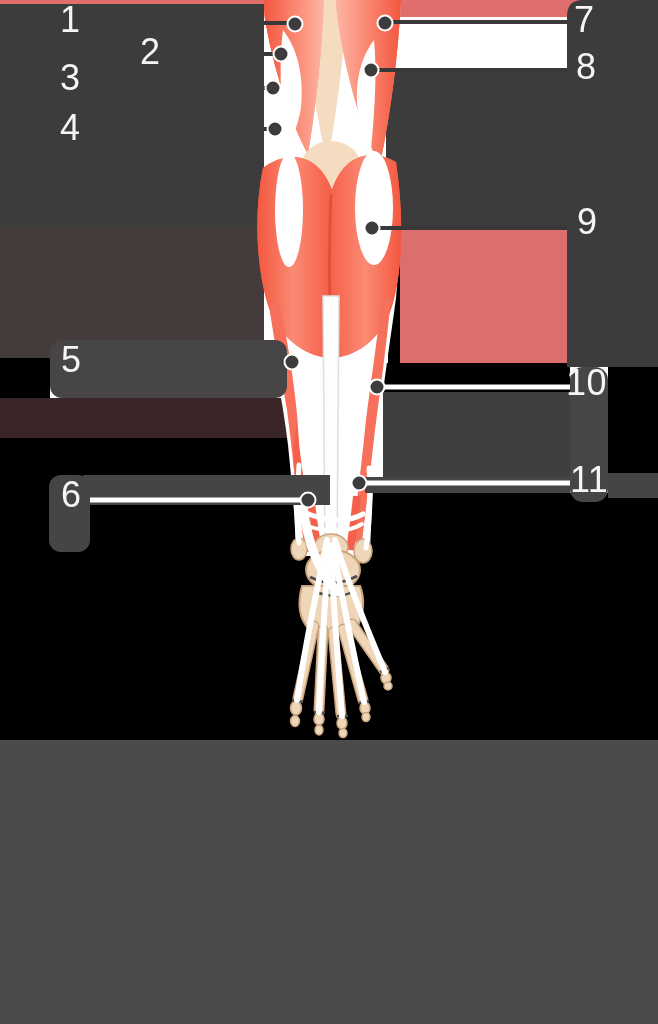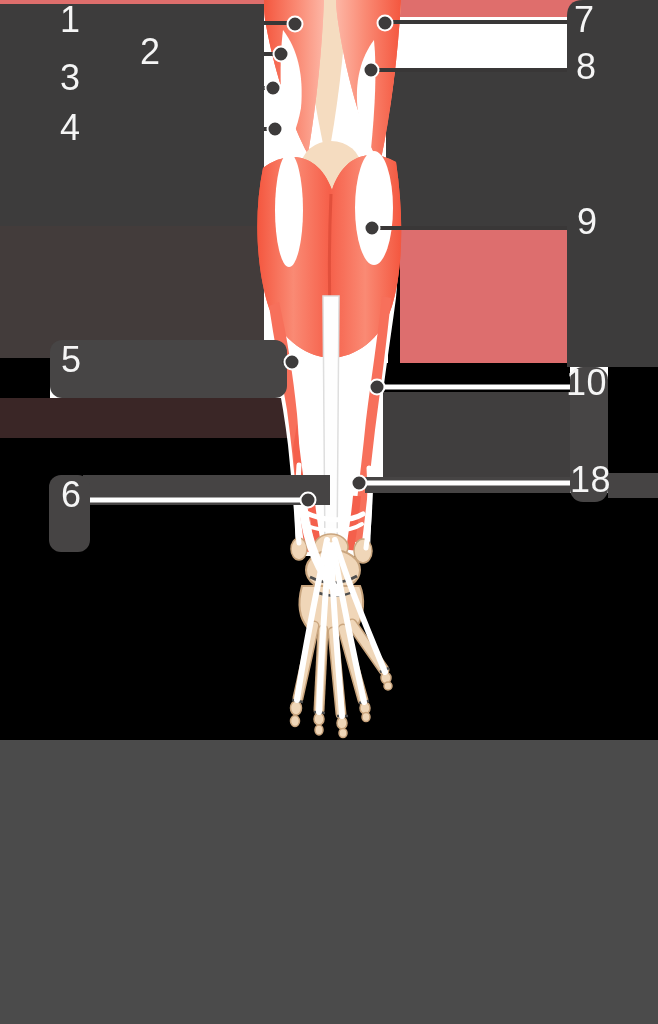--- a/index.html
+++ b/index.html
@@ -189,20 +189,20 @@
   <div class="marker" style="left:60px;top:2px;">1</div>
   <div class="marker" style="left:140px;top:34px;">2</div>
   <div class="marker" style="left:60px;top:60px;">3</div>
   <div class="marker" style="left:60px;top:110px;">4</div>
   <div class="marker" style="left:61px;top:342px;">5</div>
   <div class="marker" style="left:61px;top:477px;">6</div>
   <div class="marker" style="left:574px;top:2px;">7</div>
   <div class="marker" style="left:576px;top:49px;">8</div>
   <div class="marker" style="left:577px;top:204px;">9</div>
   <div class="marker" style="left:566px;top:365px;">10</div>
-  <div class="marker" style="left:570px;top:462px;">18</div>
+  <div class="marker" style="left:570px;top:462px;">11</div>
 
   <div class="legend">
     
     
   </div>
 
 </div>
 
 </body></html>

